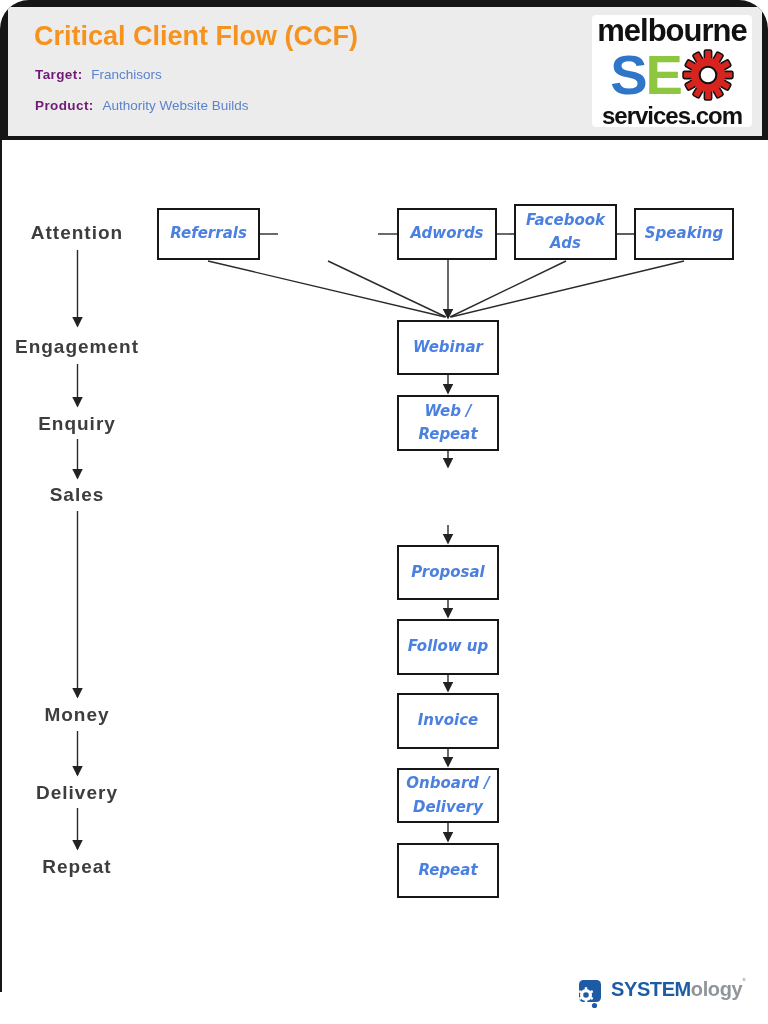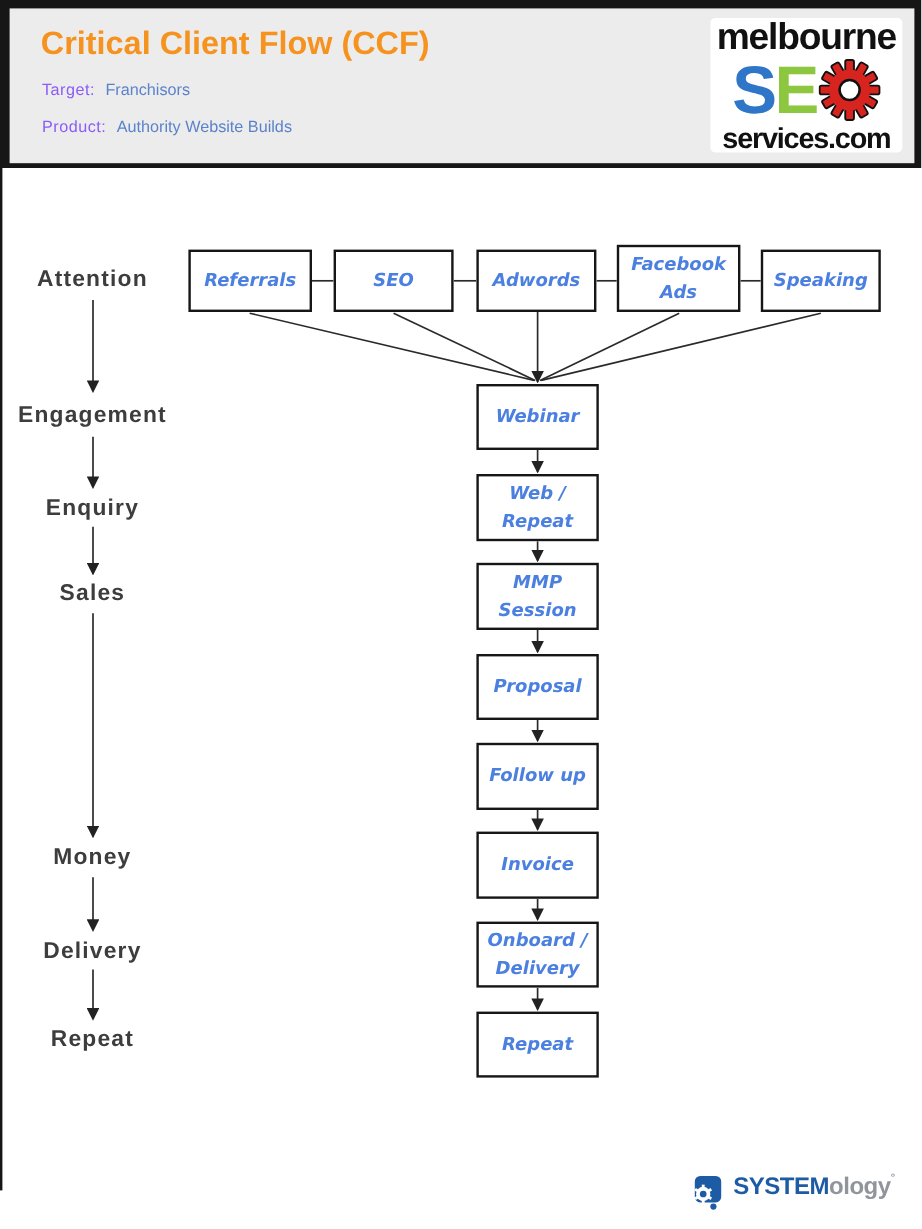--- a/index.html
+++ b/index.html
@@ -1,27 +1,27 @@
 <!DOCTYPE html>
 <html><head>
 <meta charset="utf-8">
 <style>
   html,body{margin:0;padding:0;background:#fff;}
   .page{position:relative;width:768px;height:1024px;background:#fff;overflow:hidden;
-        font-family:"Liberation Sans","DejaVu Sans",sans-serif;}
+        font-family:"Liberation Sans","DejaVu Sans",sans-serif;border-radius:29px;}
 
   
   .header{position:absolute;top:0;left:0;width:768px;height:140px;background:#161616;}
   .header-inner{position:absolute;left:8px;top:7px;right:6px;bottom:4px;background:#ececec;}
   .doc-title{position:absolute;left:26px;top:14px;font-size:27px;font-weight:bold;
              color:#f6921e;letter-spacing:0px;}
   .meta-row{position:absolute;left:27px;font-size:13.5px;}
   .meta-row.target{top:60px;}
   .meta-row.product{top:91px;}
-  .meta-label{font-weight:normal;color:#8b5cf6;letter-spacing:.4px;}
+  .meta-label{font-weight:bold;color:#701a75;letter-spacing:.4px;}
   .meta-value{color:#5b83cb;margin-left:5px;}
 
   
   .seo-logo{position:absolute;top:8px;right:10px;width:160px;height:112px;background:#ffffff;
             border-radius:4px;display:flex;flex-direction:column;align-items:center;
             justify-content:center;line-height:1;}
   .seo-line1{font-size:31px;font-weight:bold;color:#111;letter-spacing:-1px;}
   .seo-mid{display:flex;align-items:center;height:56px;margin:1px 0;}
   .seo-s{font-size:56px;font-weight:bold;color:#2f76c8;letter-spacing:-2px;}
   .seo-e{font-size:56px;font-weight:bold;color:#8dc63f;letter-spacing:-2px;}
@@ -140,31 +140,28 @@
 
     <div class="stage-label" style="left:77px;top:93px">Attention</div>
     <div class="stage-label" style="left:77px;top:207px">Engagement</div>
     <div class="stage-label" style="left:77px;top:284px">Enquiry</div>
     <div class="stage-label" style="left:77px;top:355px">Sales</div>
     <div class="stage-label" style="left:77px;top:575px">Money</div>
     <div class="stage-label" style="left:77px;top:653px">Delivery</div>
     <div class="stage-label" style="left:77px;top:727px">Repeat</div>
 
     <div class="fbox" style="left:157px;top:68px;width:99px;height:48px">Referrals</div>
-    <div class="fbox" style="left:278px;top:68px;width:96px;height:48px">SEO</div>
     <div class="fbox" style="left:397px;top:68px;width:96px;height:48px">Adwords</div>
     <div class="fbox" style="left:514px;top:64px;width:99px;height:52px">Facebook
 Ads</div>
     <div class="fbox" style="left:634px;top:68px;width:96px;height:48px">Speaking</div>
 
     <div class="fbox" style="left:397px;top:180px;width:98px;height:51px">Webinar</div>
     <div class="fbox" style="left:397px;top:255px;width:98px;height:52px">Web /
 Repeat</div>
-    <div class="fbox" style="left:397px;top:329px;width:98px;height:52px">MMP
-Session</div>
     <div class="fbox" style="left:397px;top:405px;width:98px;height:51px">Proposal</div>
     <div class="fbox" style="left:397px;top:479px;width:98px;height:52px">Follow up</div>
     <div class="fbox" style="left:397px;top:553px;width:98px;height:52px">Invoice</div>
     <div class="fbox" style="left:397px;top:628px;width:98px;height:51px">Onboard /
 Delivery</div>
     <div class="fbox" style="left:397px;top:703px;width:98px;height:51px">Repeat</div>
   </div>
 
   <div class="sys-logo">
     <svg class="sys-icon" width="27" height="30" viewBox="0 0 27 30">

